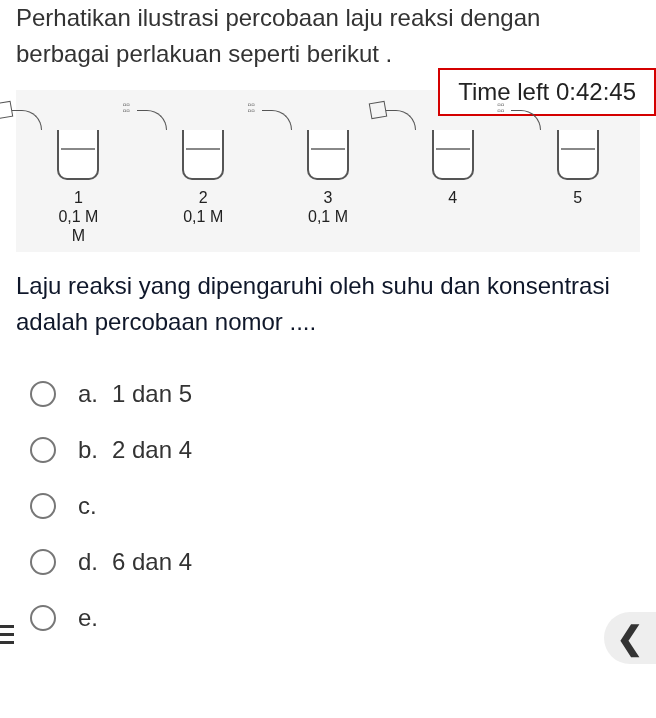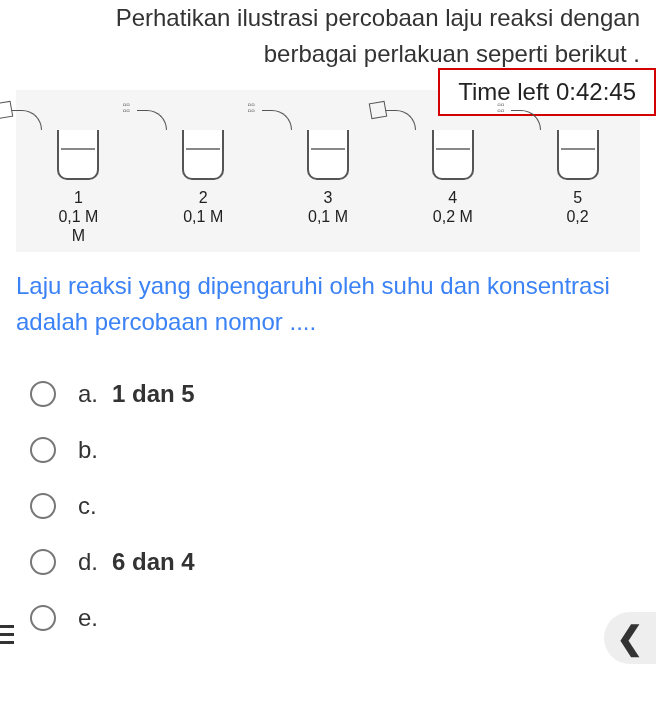--- a/index.html
+++ b/index.html
@@ -10,21 +10,20 @@
       background: #fff;
       color: #222;
       position: relative;
       overflow: hidden;
     }
     .question-text {
       font-size: 24px;
       line-height: 1.5;
       padding: 0 16px;
       color: #333;
-      text-align: right;
     }
     .timer-box {
       position: absolute;
       top: 68px;
       right: 0;
       border: 2px solid #d40000;
       background: #fff;
       padding: 8px 18px;
       font-size: 24px;
       color: #222;
@@ -102,21 +101,21 @@
       margin-top: 8px;
     }
     .label-col {
       flex: 1;
       line-height: 1.2;
     }
     .question-follow {
       font-size: 24px;
       line-height: 1.5;
       padding: 6px 16px 0 16px;
-      color: #3b82f6;
+      color: #0f172a;
     }
     .options {
       padding: 40px 16px 0 30px;
     }
     .option {
       display: flex;
       align-items: center;
       margin-bottom: 28px;
       cursor: pointer;
     }
@@ -129,21 +128,20 @@
       flex-shrink: 0;
     }
     .option-letter {
       font-size: 24px;
       width: 34px;
       color: #333;
     }
     .option-text {
       font-size: 24px;
       color: #333;
-      font-weight: bold;
     }
     .menu-icon {
       position: absolute;
       left: -6px;
       top: 625px;
       font-size: 26px;
       color: #333;
       display: flex;
       flex-direction: column;
       gap: 5px;
@@ -214,40 +212,39 @@
     <div class="label-col">
       <div>2</div>
       <div>0,1 M</div>
     </div>
     <div class="label-col">
       <div>3</div>
       <div>0,1 M</div>
     </div>
     <div class="label-col">
       <div>4</div>
-      <div>0,2 M</div>
     </div>
     <div class="label-col">
       <div>5</div>
-      <div>0,2</div>
     </div>
   </div>
 </div>
 
 <div class="question-follow">Laju reaksi yang dipengaruhi oleh suhu dan konsentrasi adalah percobaan nomor ....</div>
 
 <div class="options">
   <div class="option">
     <div class="radio"></div>
     <div class="option-letter">a.</div>
     <div class="option-text">1 dan 5</div>
   </div>
   <div class="option">
     <div class="radio"></div>
     <div class="option-letter">b.</div>
+    <div class="option-text">2 dan 4</div>
   </div>
   <div class="option">
     <div class="radio"></div>
     <div class="option-letter">c.</div>
   </div>
   <div class="option">
     <div class="radio"></div>
     <div class="option-letter">d.</div>
     <div class="option-text">6 dan 4</div>
   </div>

